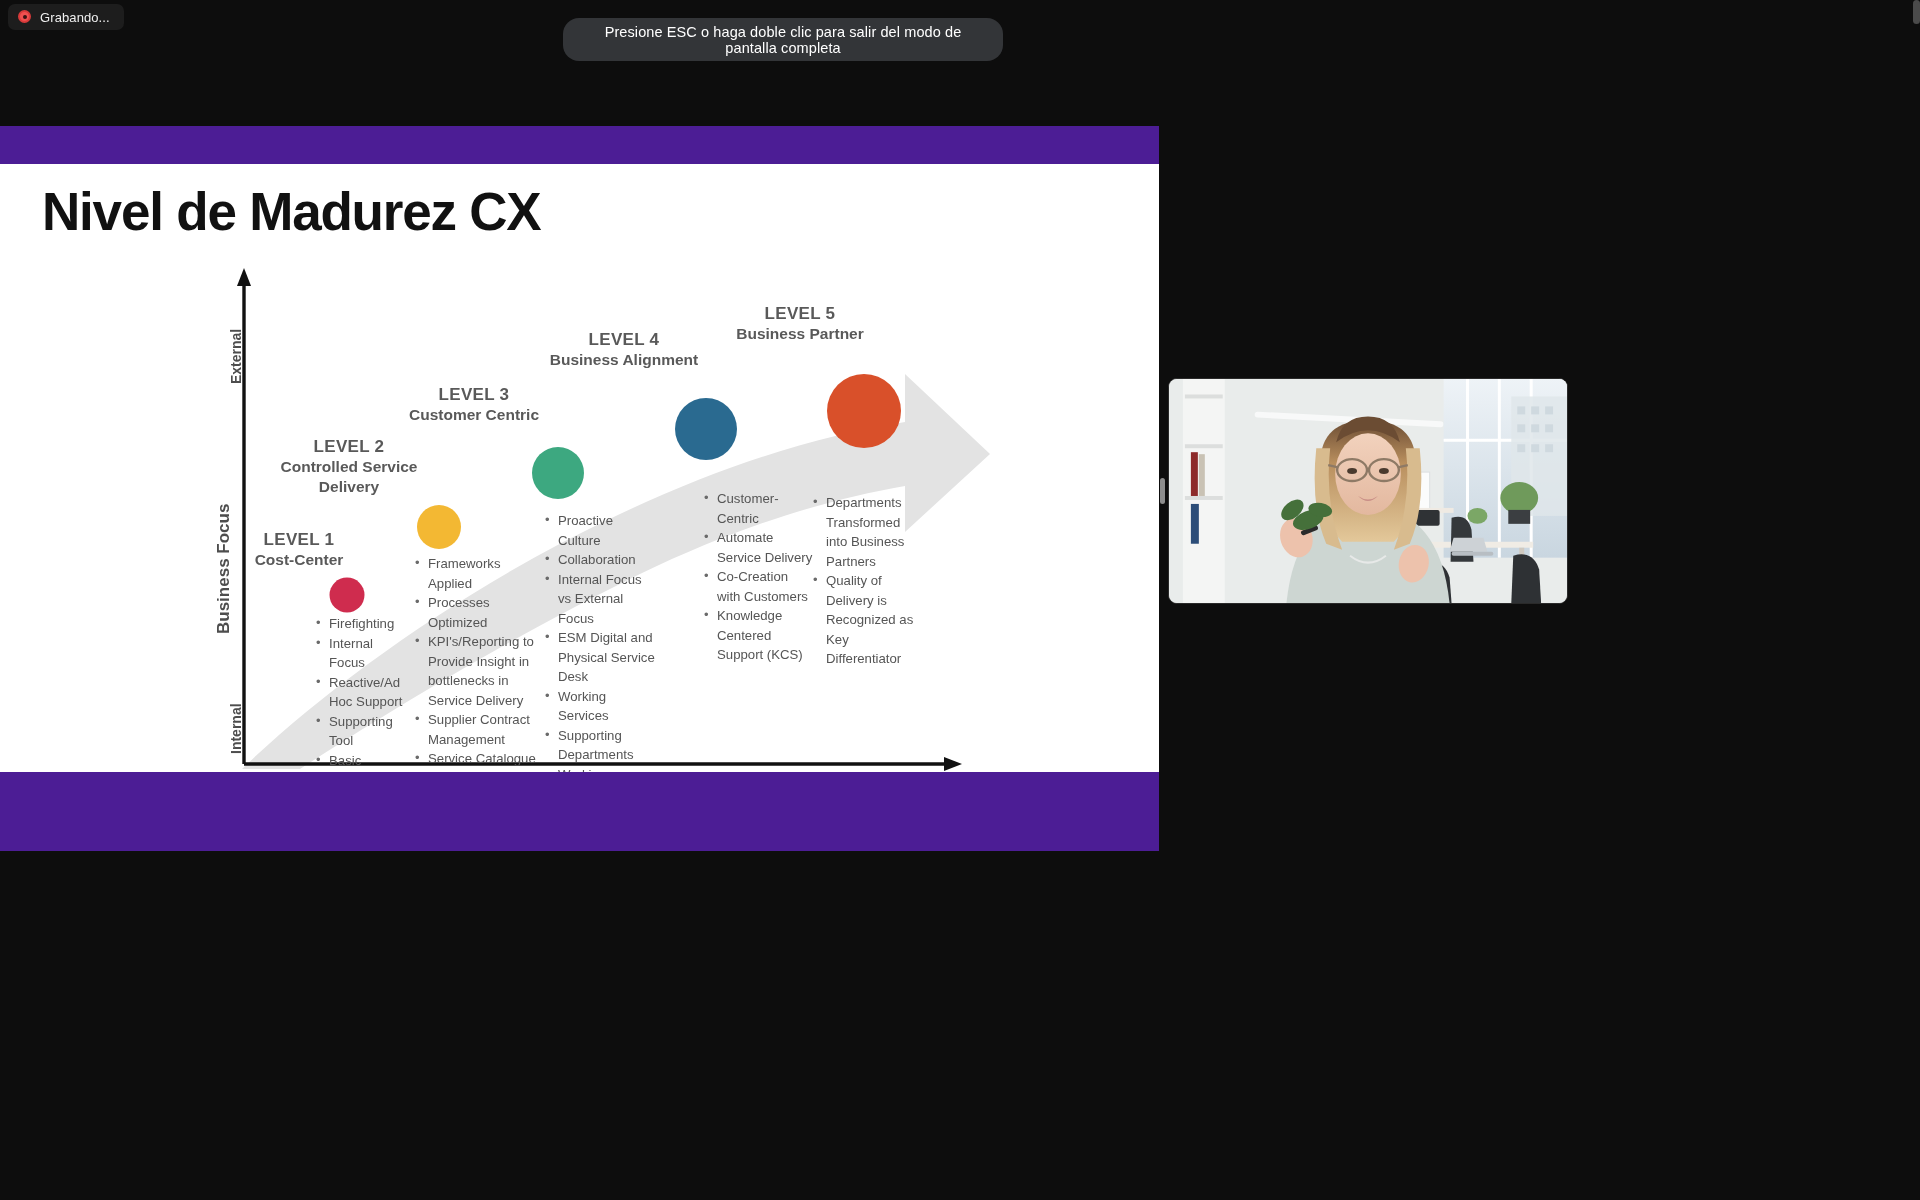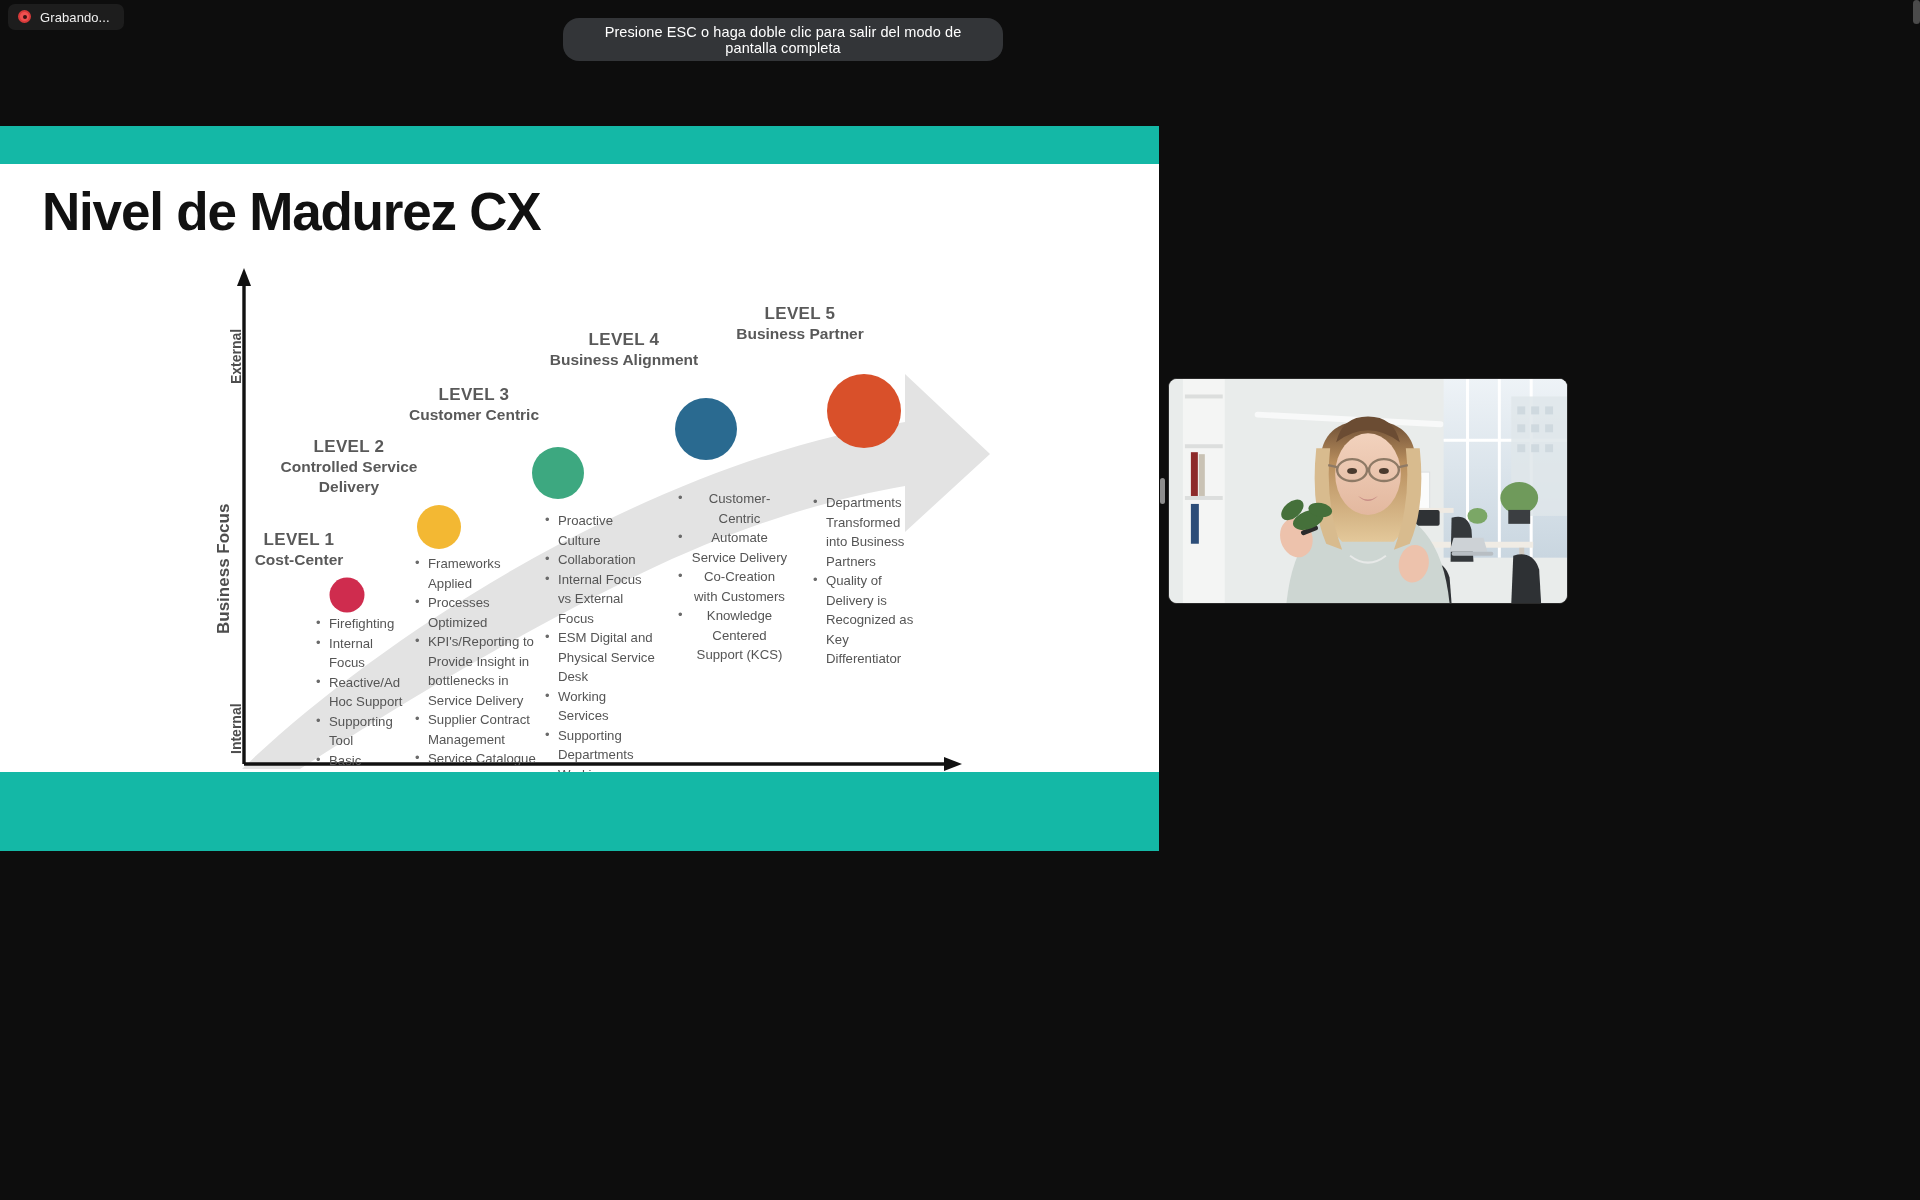--- a/index.html
+++ b/index.html
@@ -39,21 +39,21 @@
     background: #333538; border-radius: 16px;
     display: flex; align-items: center; justify-content: center;
     color: #ffffff; font-size: 14.5px; letter-spacing: .1px;
     text-align: center; padding: 0 14px;
   }
 
   
   .share-frame {
     position: absolute; left: 0; top: 126px;
     width: 1159px; height: 725px;
-    background: #14b8a6;
+    background: #4c1d95;
   }
   .slide {
     position: absolute; left: 0; top: 38px;
     width: 1159px; height: 608px;
     background: #ffffff;
     overflow: hidden;
   }
 
   
   .slide-title {
@@ -104,21 +104,21 @@
   }
   .bullets li::before {
     content: "\2022";
     position: absolute; left: 0; top: -1px;
     color: #6a6a6a; font-size: 13px;
   }
 
   .b1 { left: 316px; top: 450px; width: 95px; }
   .b2 { left: 415px; top: 390px; width: 122px; }
   .b3 { left: 545px; top: 347px; width: 112px; }
-  .b4 { left: 678px; top: 325px; width: 110px; text-align: center; }
+  .b4 { left: 704px; top: 325px; width: 110px; }
   .b5 { left: 813px; top: 329px; width: 110px; }
 
   
   .video-tile {
     position: absolute; left: 1168px; top: 378px;
     width: 400px; height: 226px;
     border-radius: 9px;
     overflow: hidden;
     background: #cfcfcf;
     border: 1px solid #2a2a2a;

